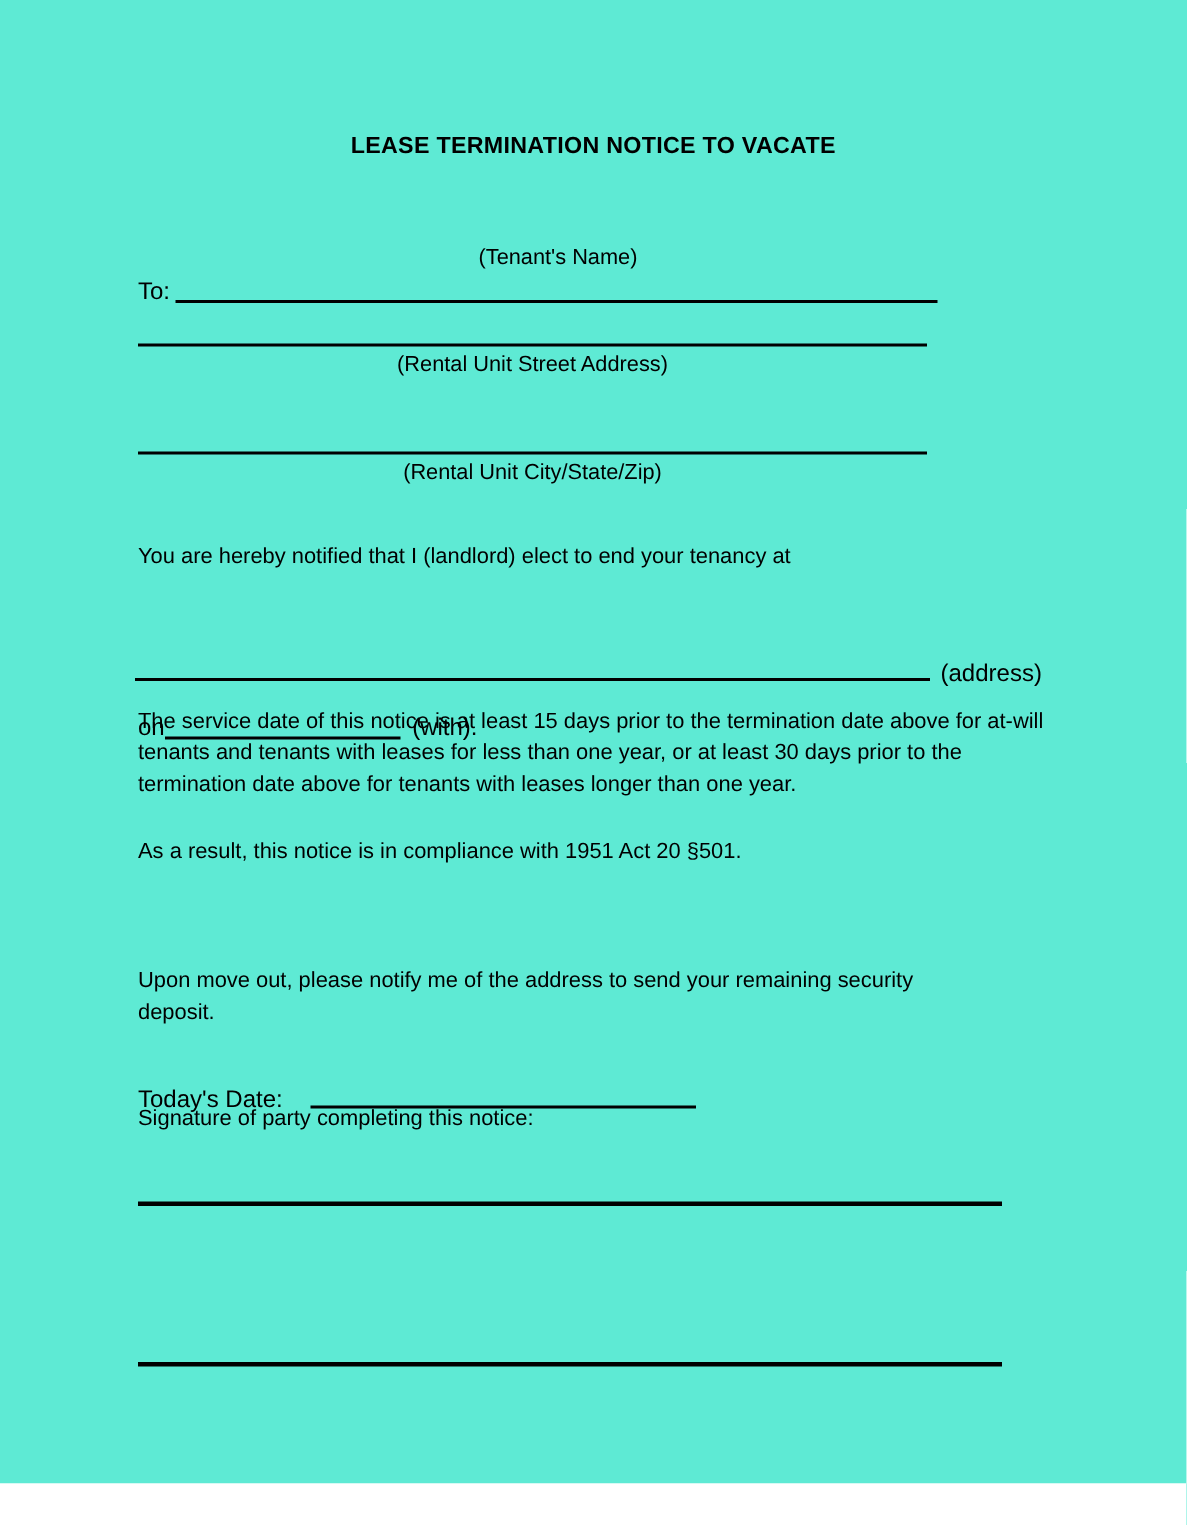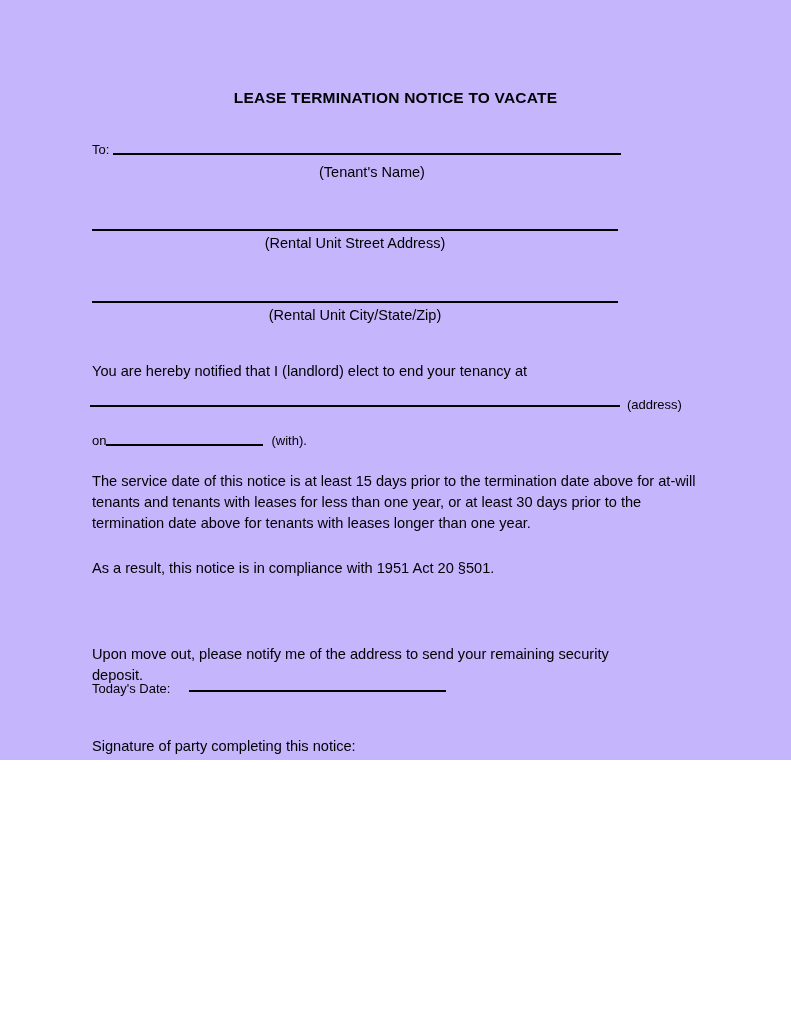--- a/index.html
+++ b/index.html
@@ -7,22 +7,22 @@
     padding: 0;
     background: #ffffff;
   }
   body {
     font-family: "Liberation Sans", sans-serif;
     color: #000000;
   }
   .page {
     position: relative;
     width: 791px;
-    height: 760px;
-    background: #c4b5fd;
+    height: 989px;
+    background: #5eead4;
     overflow: hidden;
     box-sizing: border-box;
   }
 
   
   .doc-title {
     position: absolute;
     left: 0;
     top: 89px;
     width: 791px;
@@ -32,23 +32,24 @@
     letter-spacing: 0.2px;
   }
 
   
   .field-row {
     position: absolute;
     display: flex;
     align-items: flex-end;
   }
   .field-label {
-    font-size: 13px;
+    font-size: 16px;
     line-height: 1;
     white-space: nowrap;
+    margin-top: 44px;
   }
   .rule {
     background: #000000;
     height: 2px;
     font-size: 0;
     line-height: 0;
   }
   .caption {
     position: absolute;
     font-size: 14.5px;

